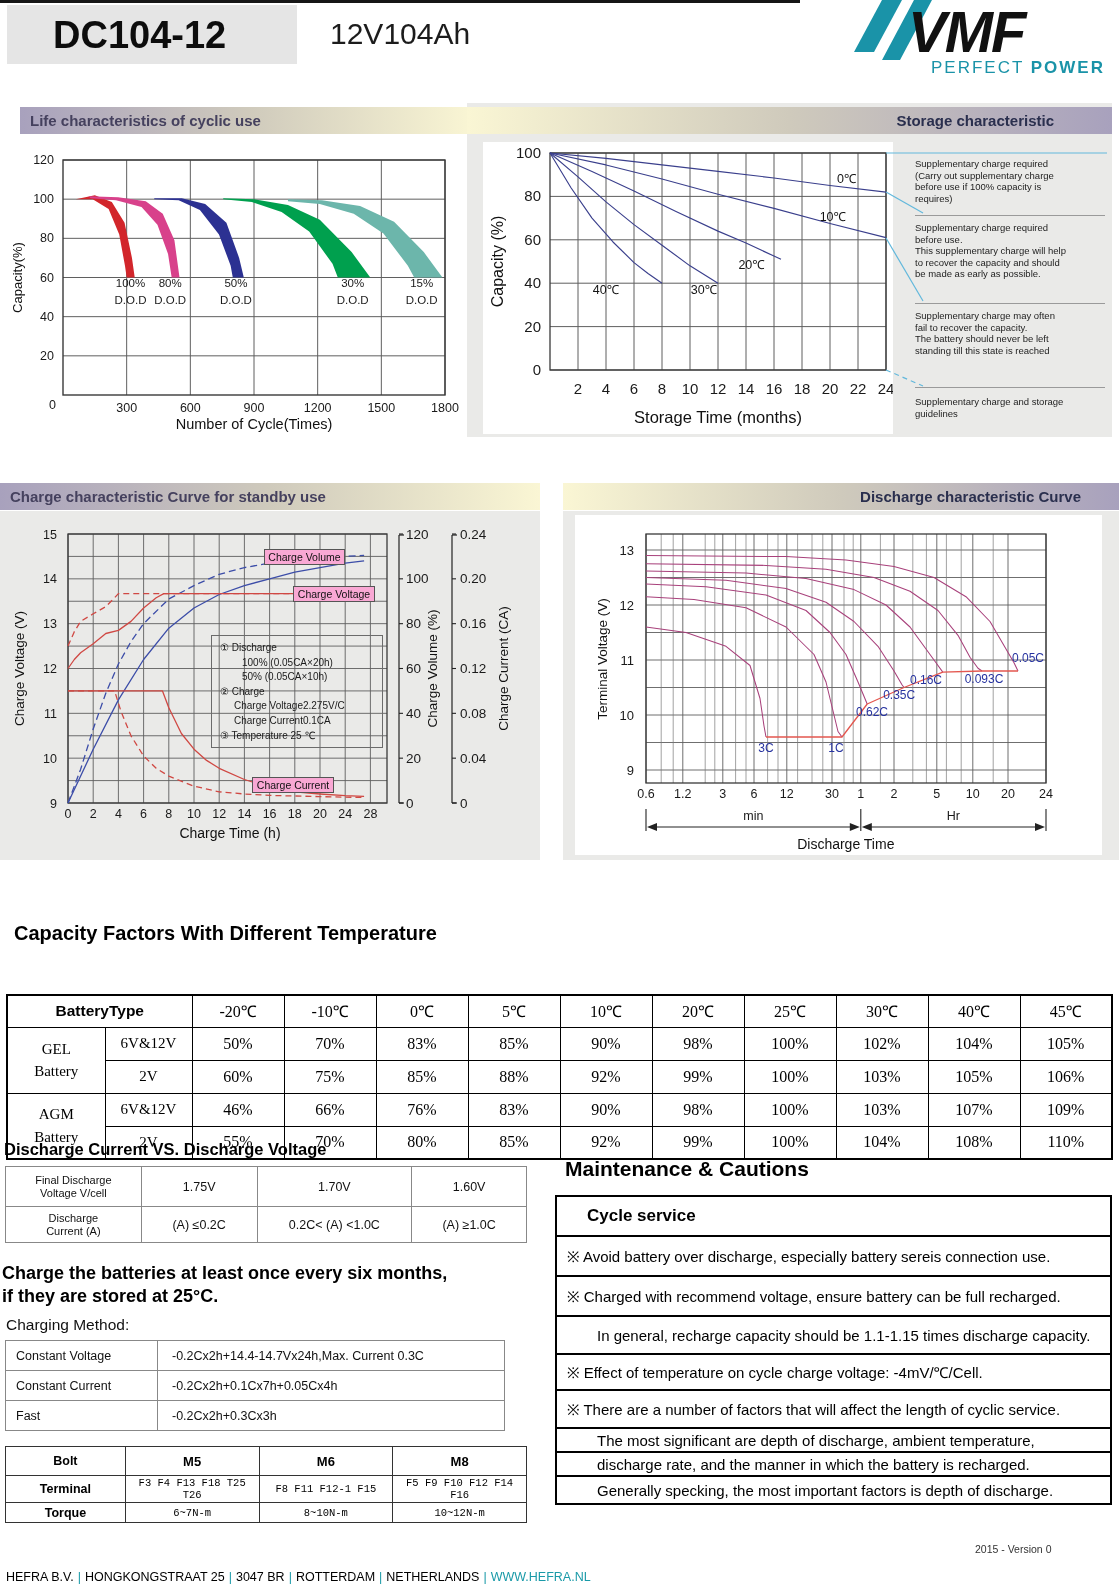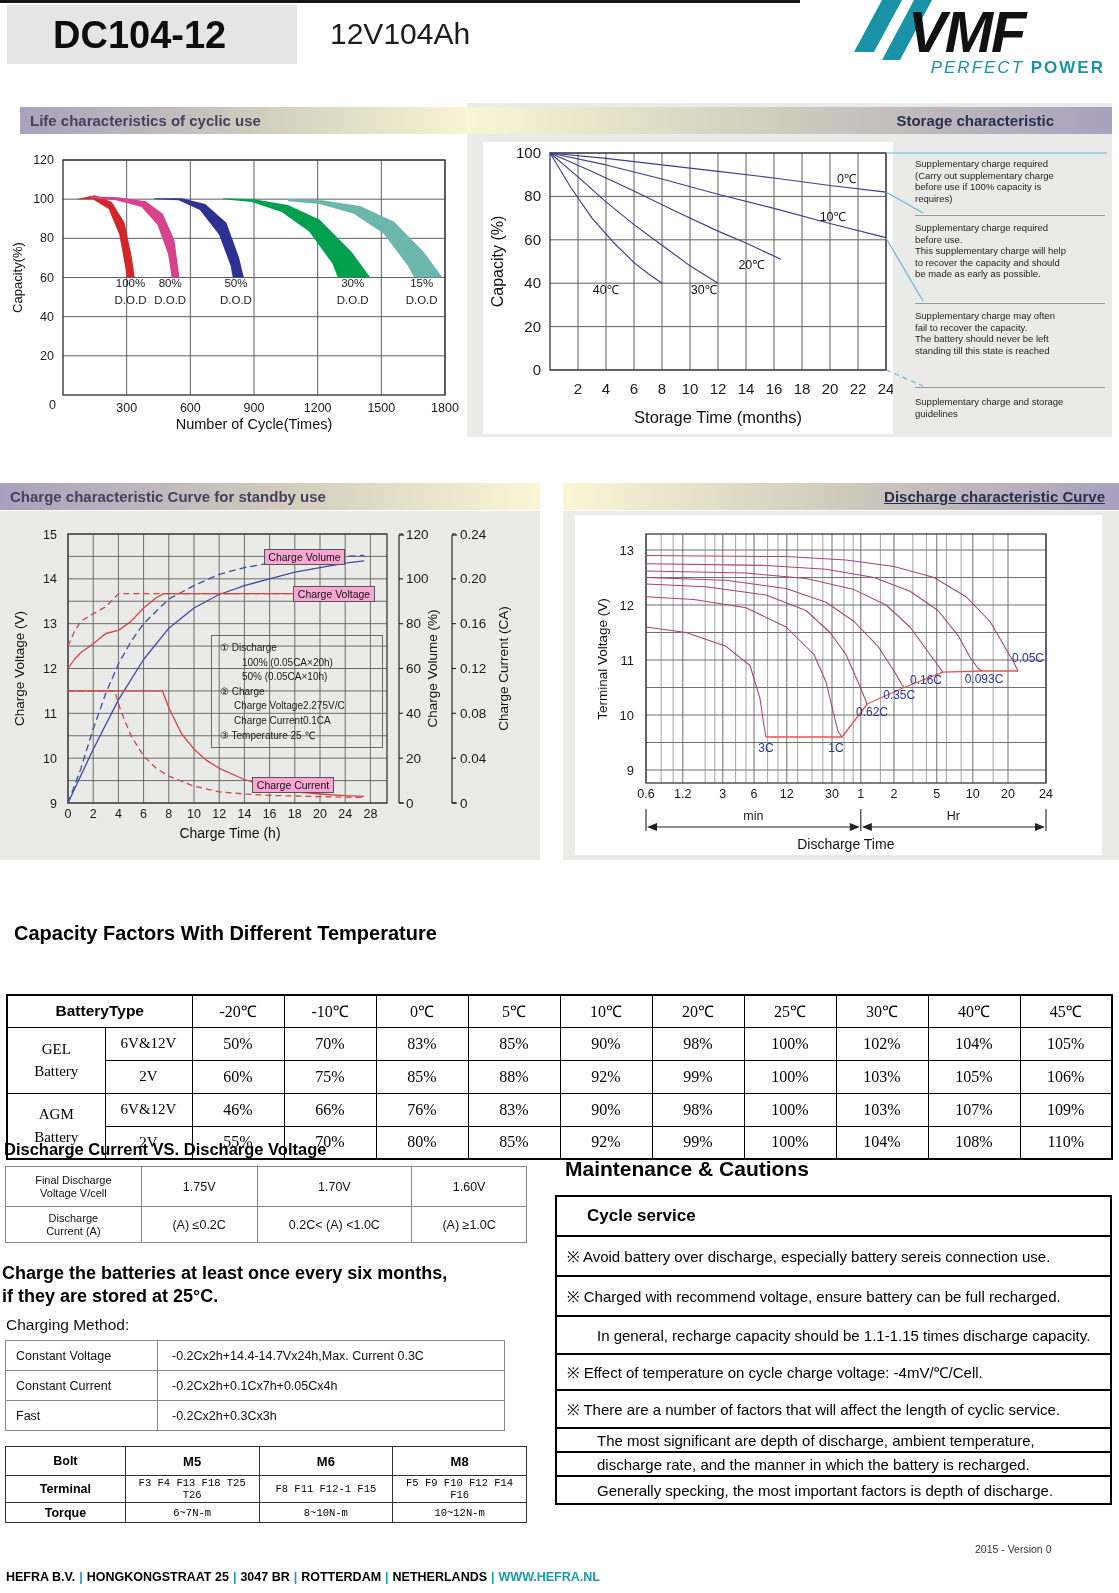--- a/index.html
+++ b/index.html
@@ -39,21 +39,21 @@
   #bolt-table td{border:1px solid #333;text-align:center;}
   #bolt-table .hl{font-weight:bold;font-size:12.5px;}
   #bolt-table .hv{font-size:13px;font-weight:bold;font-family:"Liberation Sans",sans-serif;}
   #bolt-table .mono{font-family:"Liberation Mono",monospace;font-size:10.5px;}
   
   #mnt-table{border:2px solid #000;width:553px;}
   .mnt-row{border-bottom:2px solid #000;font-size:15px;color:#000;display:flex;align-items:center;padding-left:10px;box-sizing:border-box;}
   .mnt-row:last-child{border-bottom:none;}
   .mnt-head{font-weight:bold;font-size:17px;padding-left:30px;}
   .mnt-ind{padding-left:40px;}
-  .footer{font-size:12.5px;font-weight:bold;color:#000;}
+  .footer{font-size:12.5px;font-weight:normal;color:#000;}
   .footer .sep{color:#1a9aa8;padding:0 4px;}
   .footer a{color:#1a9aa8;text-decoration:none;}
 </style>
 </head>
 <body>
 
 <div id="page">
 
   <div class="abs" style="left:0;top:1;width:800px;height:3px;background:#161616;"></div>
   <div class="abs" style="left:7px;top:5px;width:290px;height:59px;background:#e5e5e5;">
@@ -61,21 +61,21 @@
   </div>
   <div class="abs" style="left:330px;top:17px;font-size:30px;font-weight:500;color:#1c1c1c;">12V104Ah</div>
 
   <div class="abs" style="left:840px;top:0;width:270px;height:88px;">
     <svg width="270" height="88" style="position:absolute;left:0;top:0;">
       <polygon points="14,52 34,52 62,0 42,0" fill="#1a93a8"></polygon>
       <polygon points="42,60 60,60 92,0 74,0" fill="#1a93a8"></polygon>
       <text x="68" y="52" style="font-family:'Liberation Sans',sans-serif;font-size:58px;font-weight:bold;font-style:italic;fill:#111;letter-spacing:-2px;">VMF</text>
     </svg>
     <div class="abs" style="left:70px;top:58px;width:195px;text-align:right;font-size:17px;letter-spacing:2px;color:#1a93a8;white-space:nowrap;">
-      <span style="font-weight:400;font-style:italic;">PERFECT</span>
+      <span style="font-weight:400;">PERFECT</span>
       <span> </span>
       <span style="font-weight:bold;">POWER</span>
     </div>
   </div>
 
   <div class="abs titlebar-l" style="left:20px;top:107px;width:445px;height:27px;">
     <span>Life characteristics of cyclic use</span>
   </div>
   <svg id="c1" class="abs chart" style="left:8px;top:140px;" width="452" height="292">
       <g>
@@ -337,21 +337,21 @@
       <div class="ind1">100% (0.05CA×20h)</div>
       <div class="ind1">50% (0.05CA×10h)</div>
       <div>②  Charge</div>
       <div class="ind2">Charge Voltage2.275V/C</div>
       <div class="ind2">Charge Current0.1CA</div>
       <div>③  Temperature 25 ℃</div>
     </div>
   </div>
 
   <div class="abs titlebar-r" style="left:563px;top:483px;width:556px;height:27px;box-sizing:border-box;">
-    <span style="padding-right:14px;text-decoration:underline;">Discharge characteristic Curve</span>
+    <span style="padding-right:38px;">Discharge characteristic Curve</span>
   </div>
   <div class="abs panel" style="left:563px;top:511px;width:556px;height:349px;">
     <svg id="c4" class="abs chart" style="left:0;top:0;" width="556" height="349">
         <rect x="12" y="4" width="527" height="340" fill="#ffffff"></rect>
         <g>
           <line x1="83" y1="259" x2="483" y2="259" stroke="#5f5f5f" stroke-width="0.9"></line>
           <line x1="83" y1="231.5" x2="483" y2="231.5" stroke="#5f5f5f" stroke-width="0.9"></line>
           <line x1="83" y1="204" x2="483" y2="204" stroke="#5f5f5f" stroke-width="0.9"></line>
           <line x1="83" y1="176.5" x2="483" y2="176.5" stroke="#5f5f5f" stroke-width="0.9"></line>
           <line x1="83" y1="149" x2="483" y2="149" stroke="#5f5f5f" stroke-width="0.9"></line>

